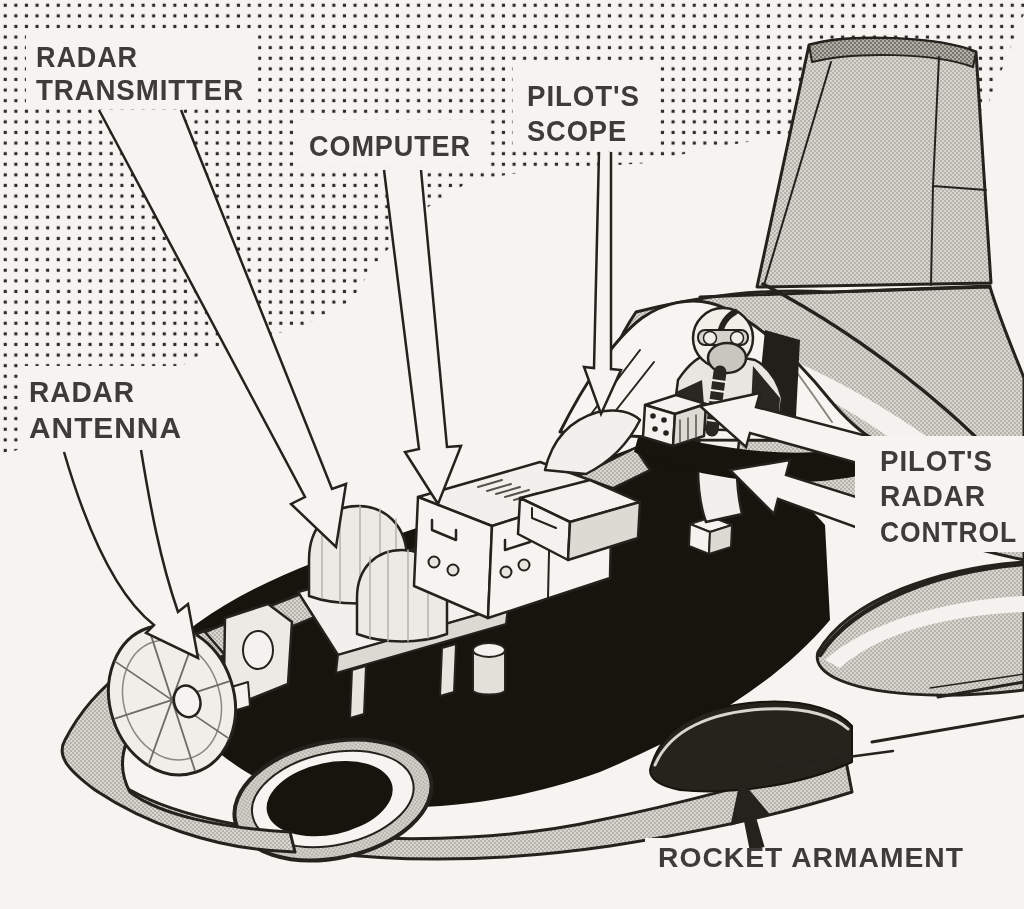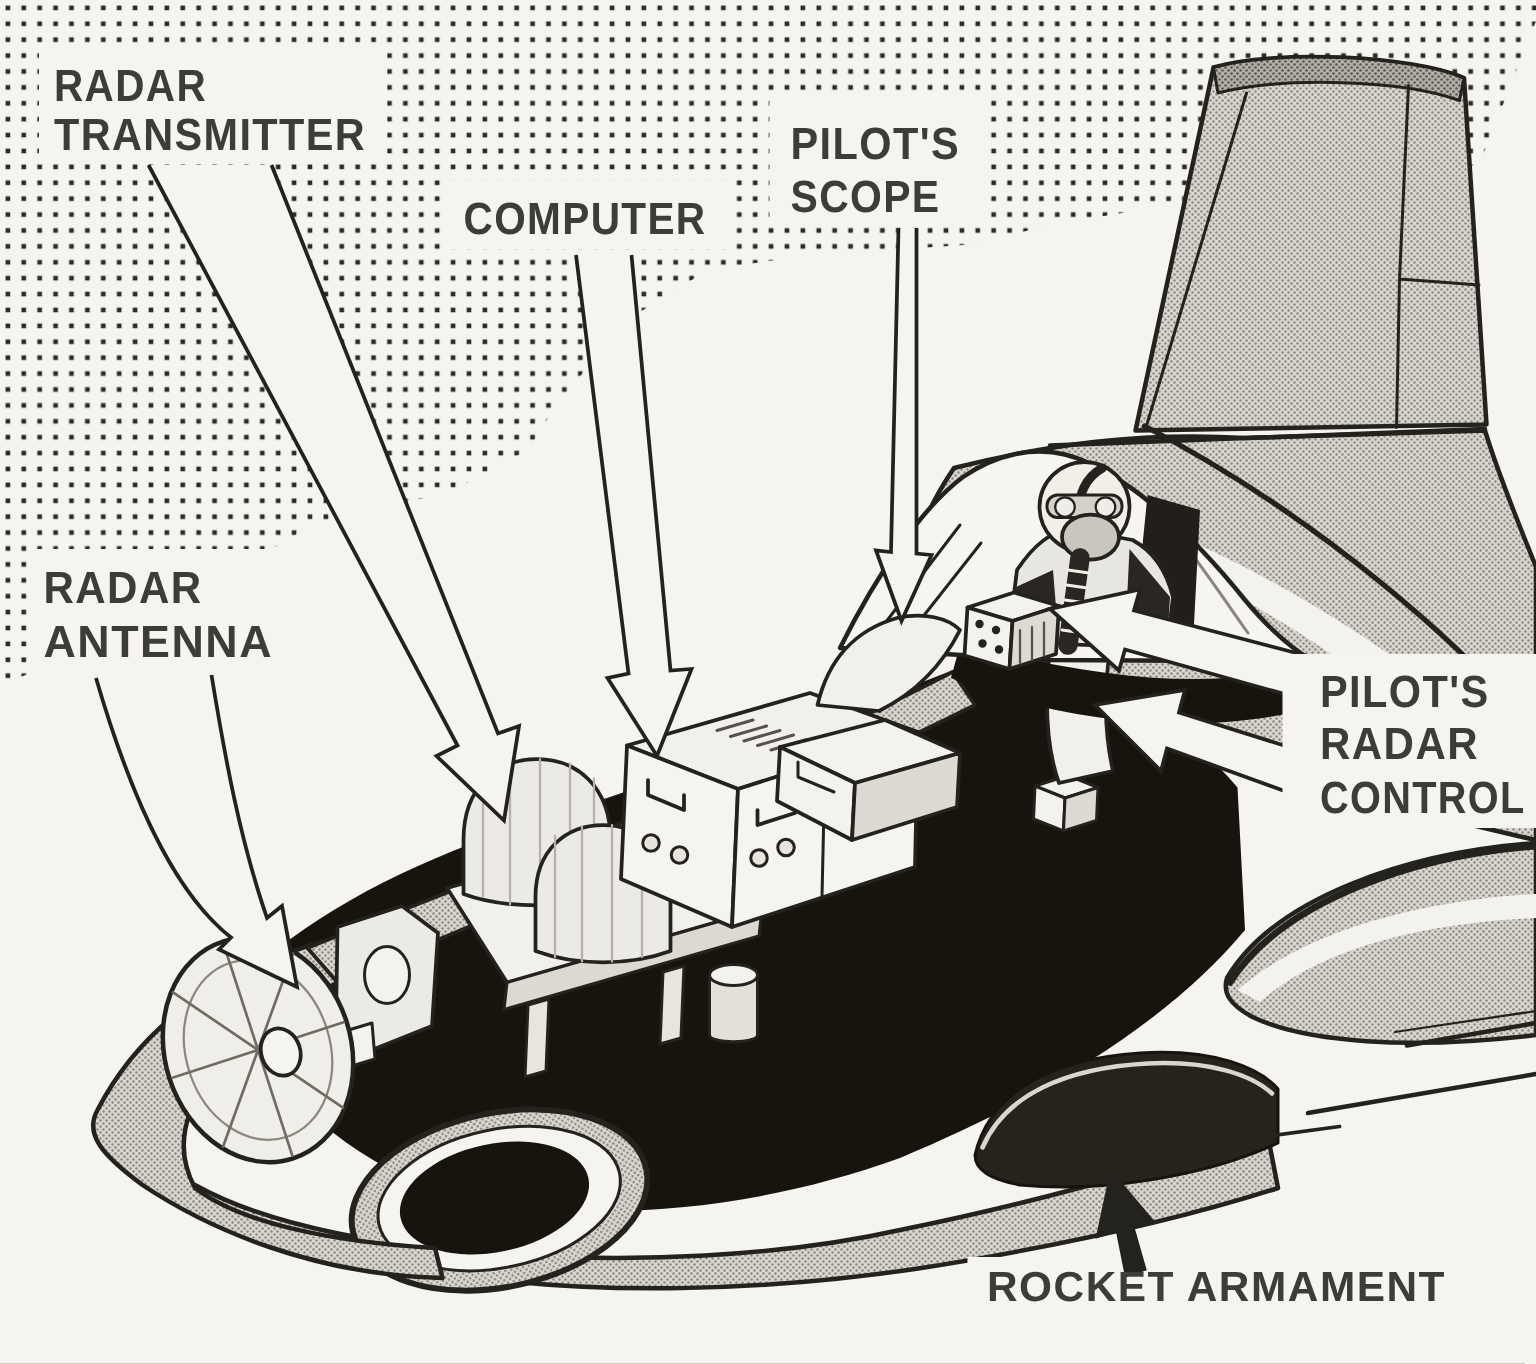--- a/index.html
+++ b/index.html
@@ -1,16 +1,16 @@
 <!DOCTYPE html>
 <html><head>
 <meta charset="utf-8">
 <style>
   html,body{margin:0;padding:0;background:#e8e6e2;}
-  #stage{position:relative;width:1024px;height:909px;overflow:hidden;background:#4d7c0f;}
+  #stage{position:relative;width:1024px;height:909px;overflow:hidden;background:#84cc16;}
   svg{display:block;}
   text{font-family:"Liberation Sans","DejaVu Sans",sans-serif;font-weight:700;letter-spacing:1px;}
 </style>
 </head>
 <body>
 
 <div id="stage">
 <svg viewBox="0 0 1024 909" width="1024" height="909">
   <defs>
     <pattern id="dots" width="10.6" height="10.6" patternUnits="userSpaceOnUse">

